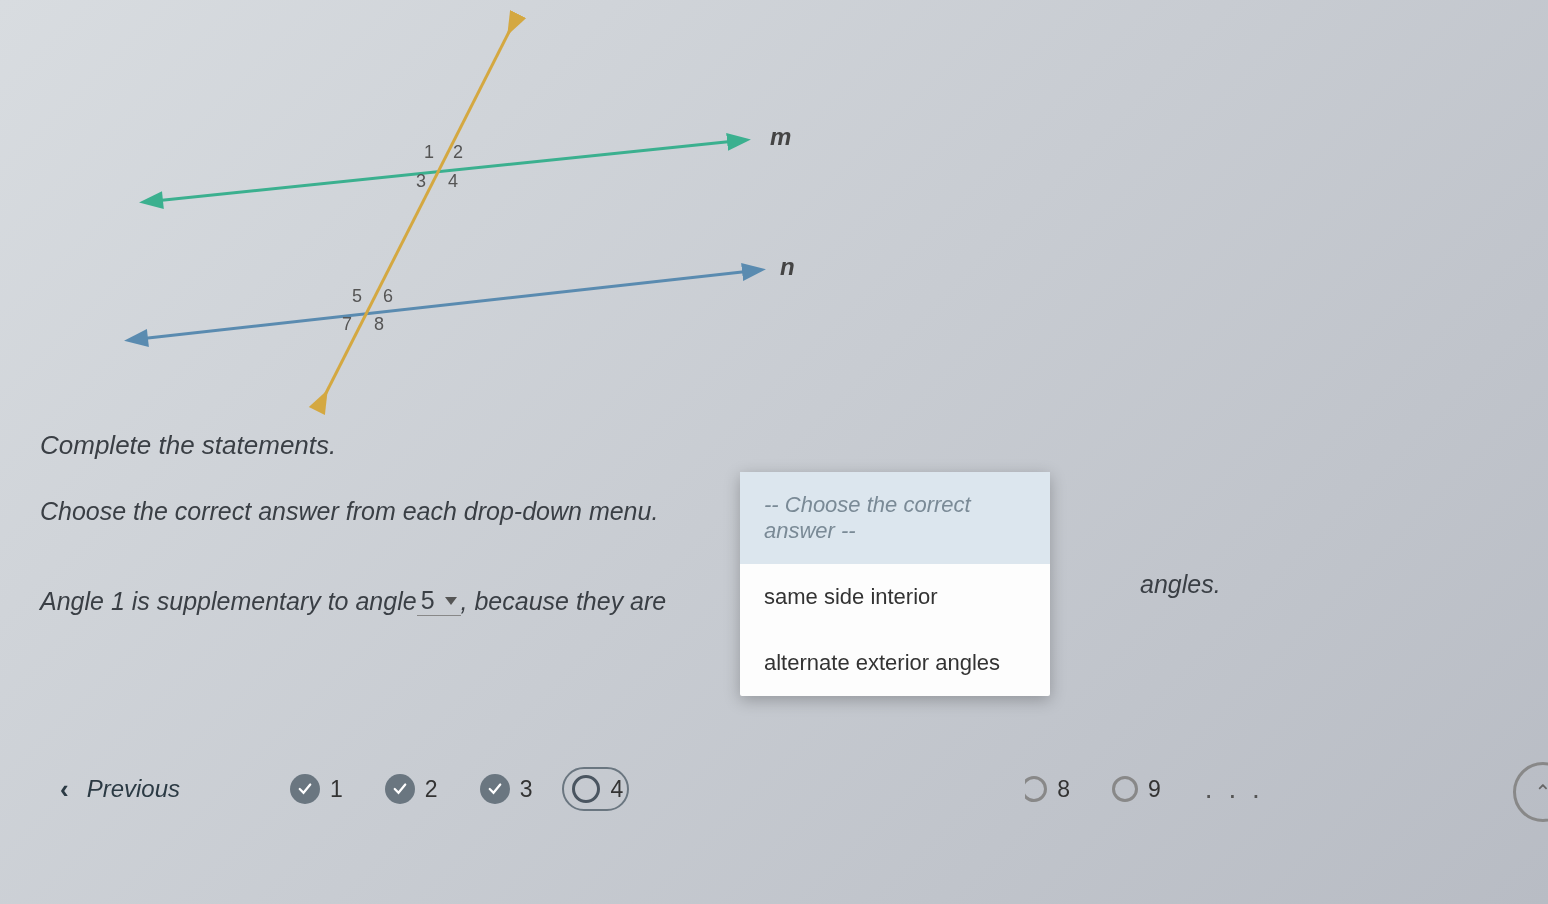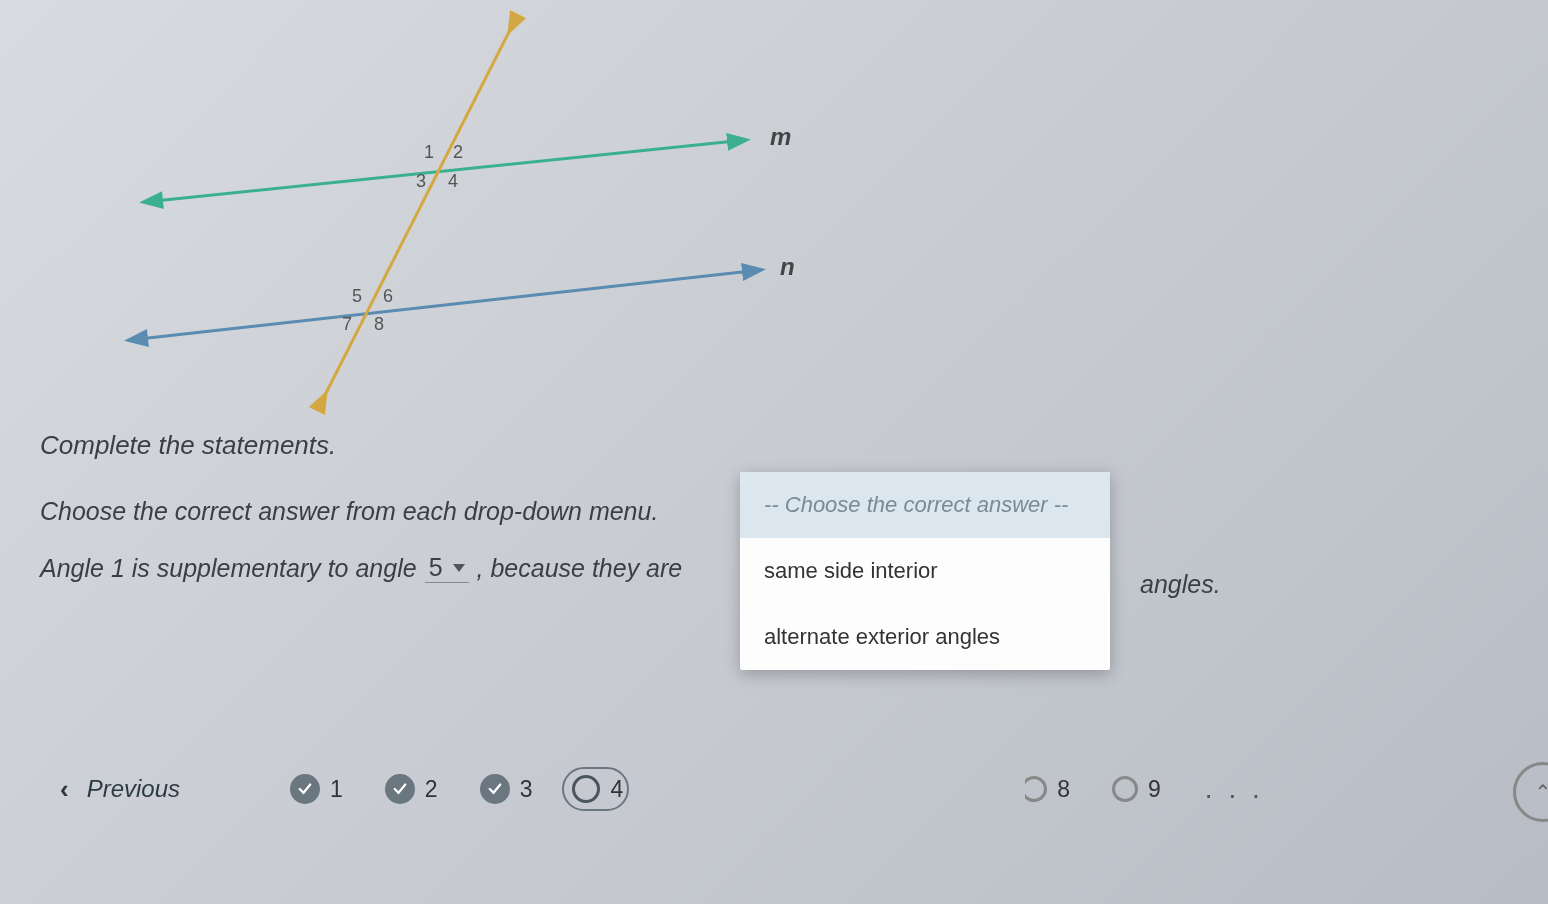--- a/index.html
+++ b/index.html
@@ -34,22 +34,22 @@
     }
     .content {
       position: absolute;
       top: 430px;
       left: 40px;
       right: 40px;
       font-size: 24px;
       color: #3a3f45;
     }
     .instr1 { font-style: italic; margin-bottom: 36px; font-size: 26px; }
-    .instr2 { font-style: italic; margin-bottom: 27px; font-size: 25px; }
-    .sentence { font-style: italic; font-size: 25px; display: flex; align-items: flex-end; gap: 8px; flex-wrap: wrap; }
+    .instr2 { font-style: italic; margin-bottom: 60px; font-size: 25px; }
+    .sentence { font-style: italic; font-size: 25px; display: flex; align-items: flex-end; gap: 0; flex-wrap: wrap; }
     .dd1 {
       display: inline-flex;
       align-items: center;
       gap: 6px;
       padding: 0 4px;
       border-bottom: 1px solid #888;
       min-width: 40px;
       cursor: pointer;
       font-style: normal;
     }
@@ -58,21 +58,21 @@
       border-left: 6px solid transparent;
       border-right: 6px solid transparent;
       border-top: 8px solid #555;
       display: inline-block;
       margin-left: 4px;
     }
     .dropdown-menu {
       position: absolute;
       top: 472px;
       left: 740px;
-      width: 370px;
+      width: 310px;
       background: #fdfdfd;
       box-shadow: 0 4px 16px rgba(0,0,0,0.25);
       border-radius: 2px;
       z-index: 50;
     }
     .dropdown-item {
       padding: 20px 24px;
       font-size: 22px;
       color: #333;
       cursor: pointer;

